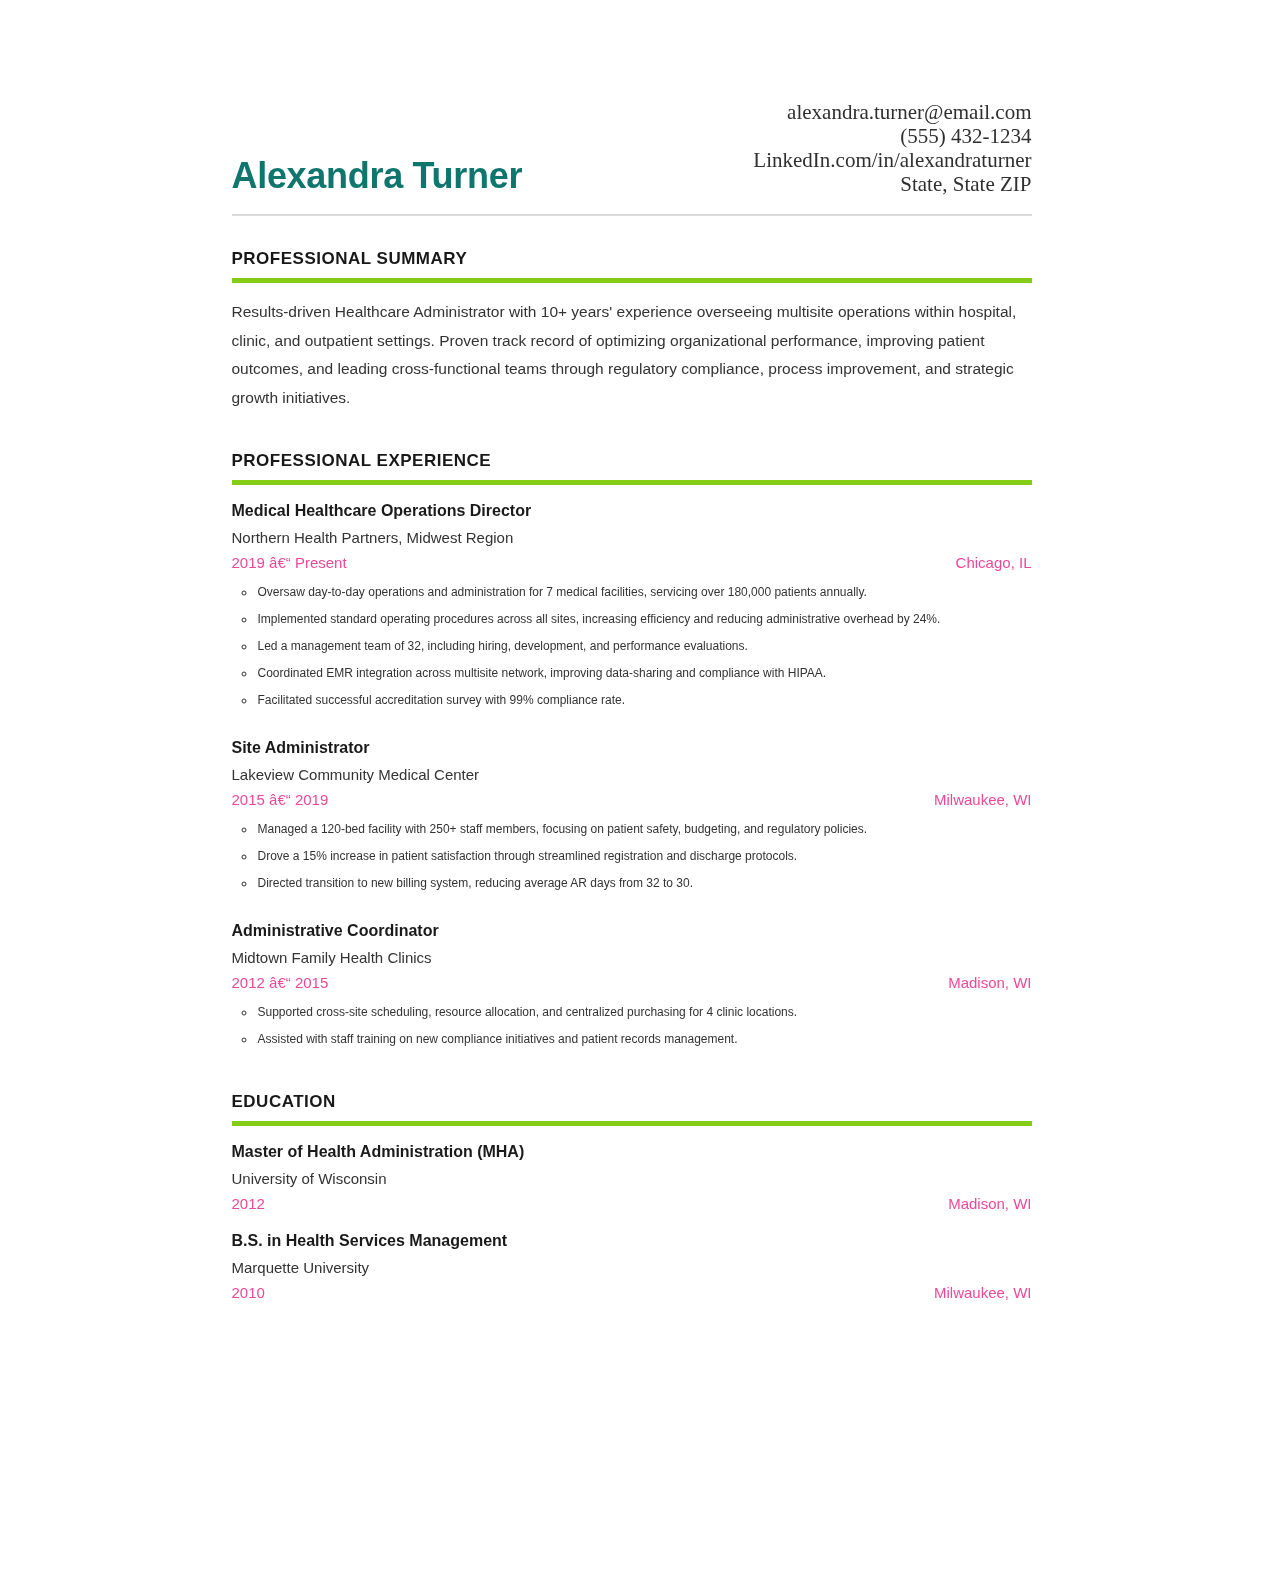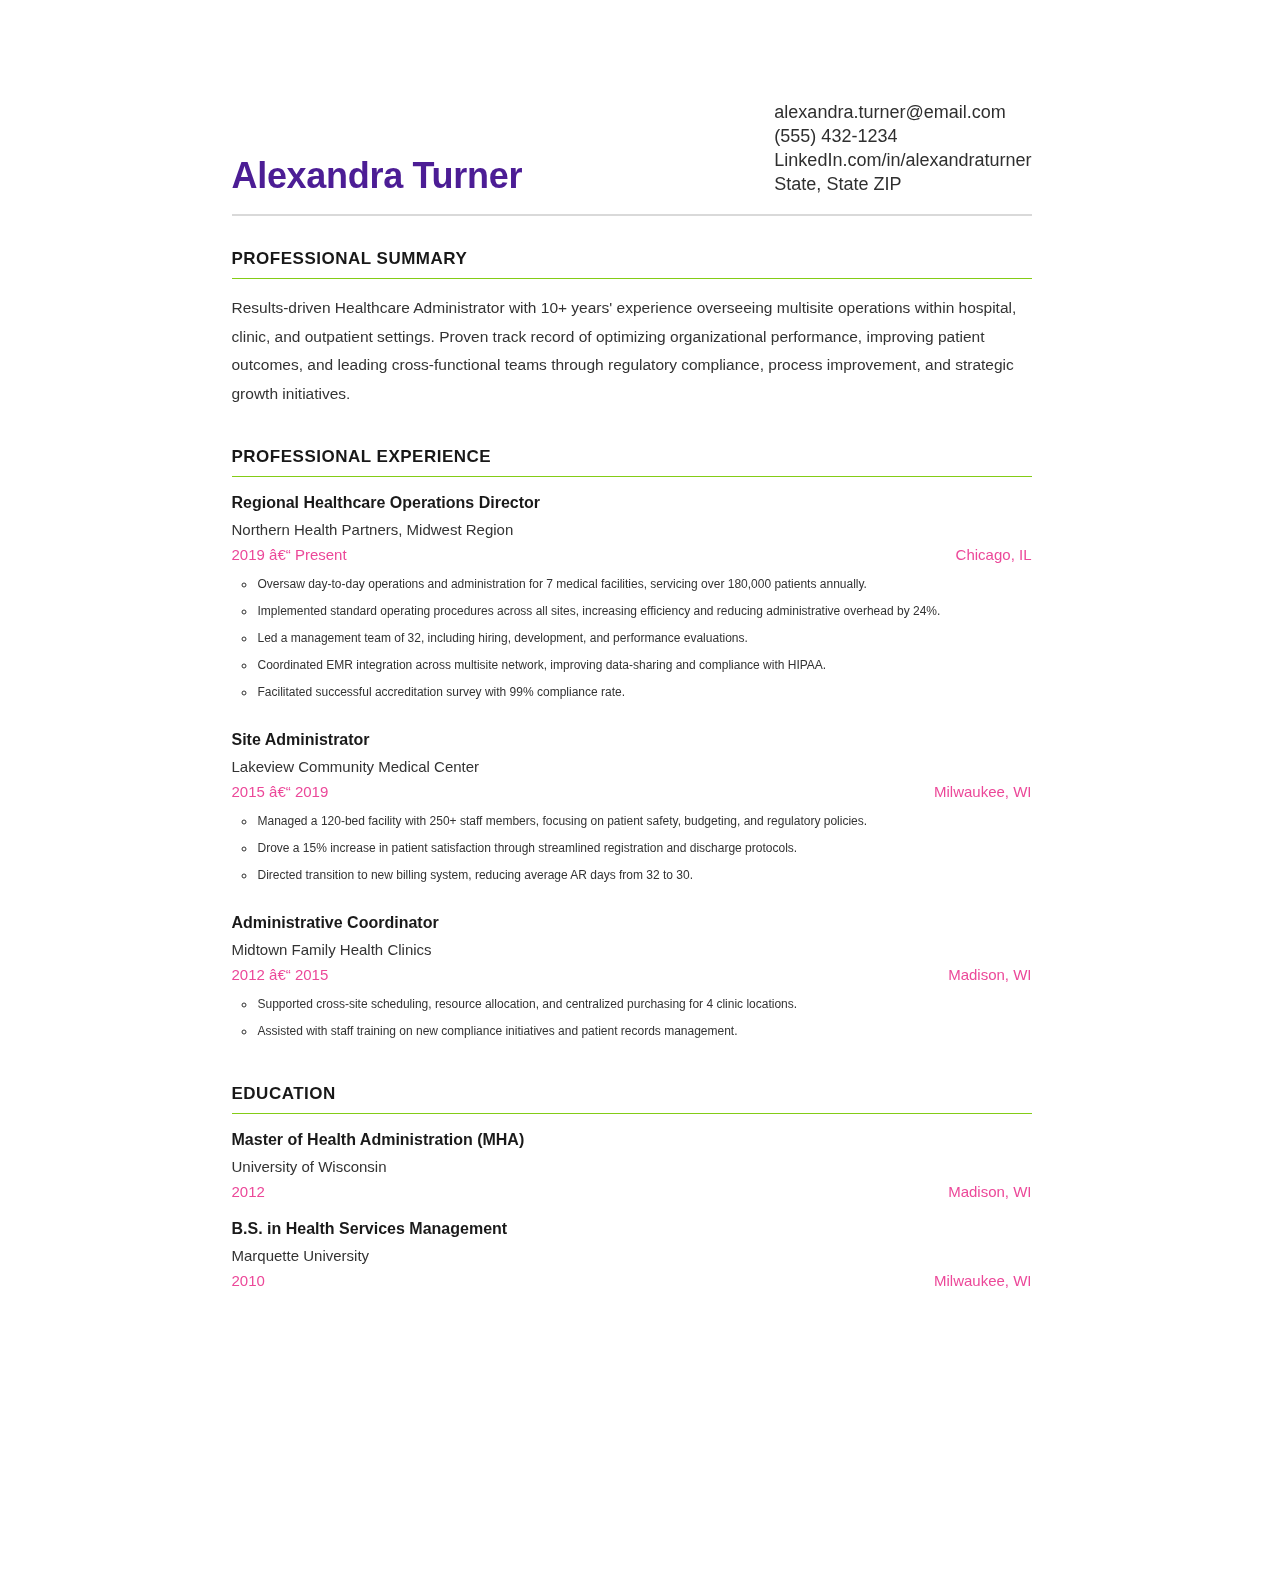--- a/index.html
+++ b/index.html
@@ -20,46 +20,48 @@
 
   
   .header-row {
     display: flex;
     justify-content: space-between;
     align-items: flex-end;
   }
   .person-name {
     font-size: 36px;
     font-weight: 700;
-    color: #4c1d95;
+    color: #0f766e;
     letter-spacing: -0.3px;
     margin: 0;
     line-height: 1.1;
   }
   .contact-block {
-    font-size: 18px;
+    text-align: right;
+    font-size: 21px;
     line-height: 24px;
     color: #2f2f2f;
+    font-family: Liberation Serif, serif;
   }
   .header-divider {
     border: none;
     border-top: 2px solid #d9d9d9;
     margin: 18px 0 0 0;
   }
 
   
   .section { margin-top: 33px; }
   .section-title {
     font-size: 17px;
     font-weight: 700;
     letter-spacing: 0.5px;
     color: #181818;
     margin: 16px 0 0 0;
     padding-bottom: 9px;
-    border-bottom: 1px solid #84cc16;
+    border-bottom: 5px solid #84cc16;
   }
   .section + .section { margin-top: 39px; }
 
   .summary-text {
     margin: 15px 0 8px 0;
     font-size: 15.5px;
     line-height: 28.5px;
     color: #333333;
   }
 
@@ -133,21 +135,21 @@
 
   <div class="section">
     <h2 class="section-title">PROFESSIONAL SUMMARY</h2>
     <p class="summary-text">Results-driven Healthcare Administrator with 10+ years' experience overseeing multisite operations within hospital, clinic, and outpatient settings. Proven track record of optimizing organizational performance, improving patient outcomes, and leading cross-functional teams through regulatory compliance, process improvement, and strategic growth initiatives.</p>
   </div>
 
   <div class="section">
     <h2 class="section-title">PROFESSIONAL EXPERIENCE</h2>
 
     <div class="job">
-      <h3 class="job-title">Regional Healthcare Operations Director</h3>
+      <h3 class="job-title">Medical Healthcare Operations Director</h3>
       <p class="job-company">Northern Health Partners, Midwest Region</p>
       <div class="meta-row">
         <span>2019 â€“ Present</span>
         <span>Chicago, IL</span>
       </div>
       <ul class="job-bullets">
         <li>Oversaw day-to-day operations and administration for 7 medical facilities, servicing over 180,000 patients annually.</li>
         <li>Implemented standard operating procedures across all sites, increasing efficiency and reducing administrative overhead by 24%.</li>
         <li>Led a management team of 32, including hiring, development, and performance evaluations.</li>
         <li>Coordinated EMR integration across multisite network, improving data-sharing and compliance with HIPAA.</li>

